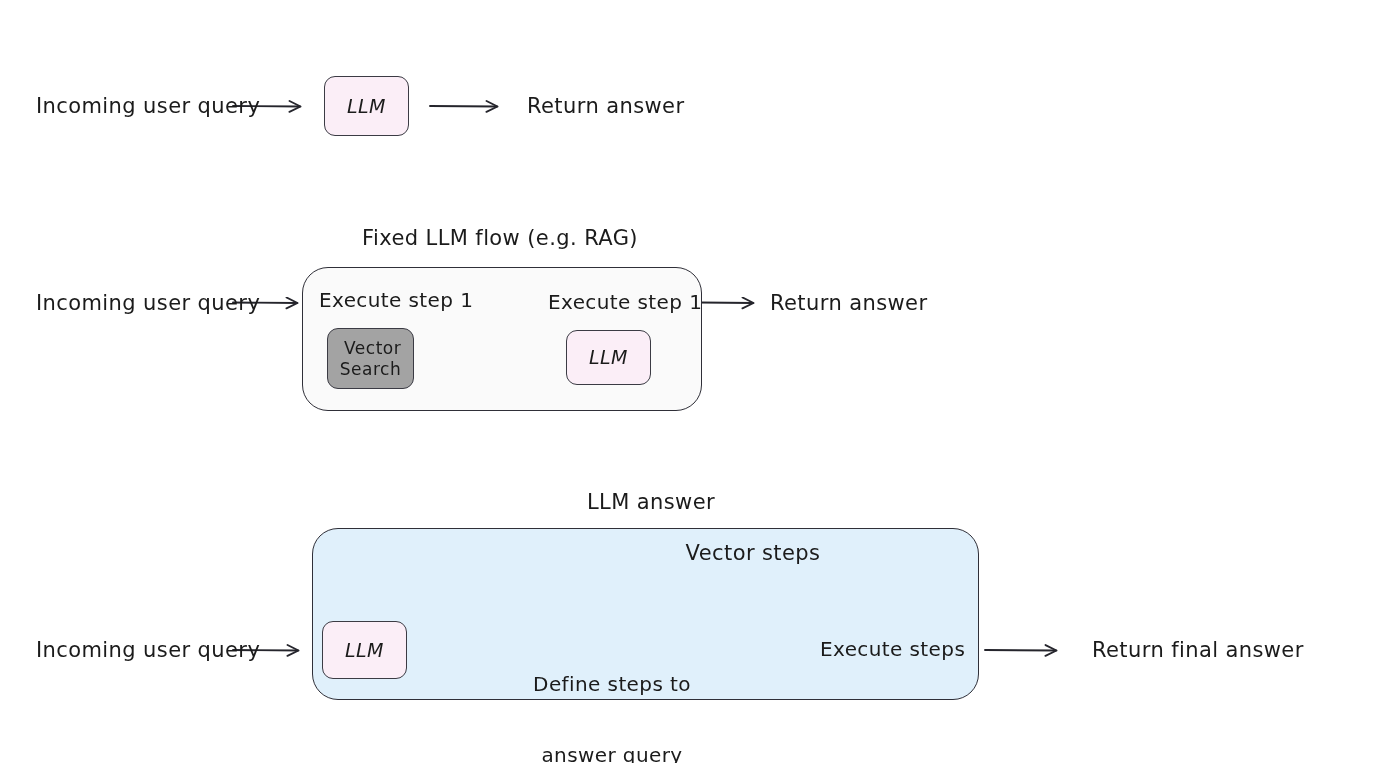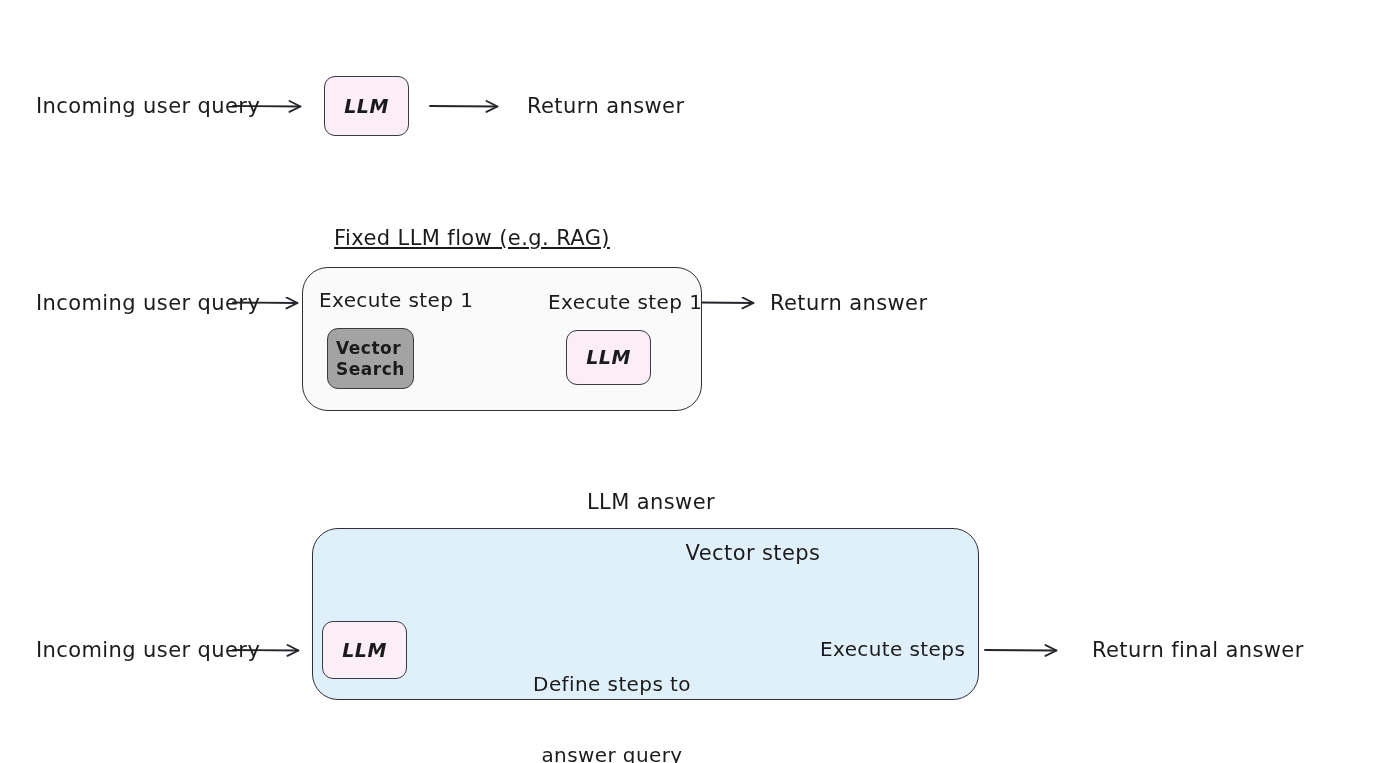--- a/index.html
+++ b/index.html
@@ -46,28 +46,27 @@
   }
   .node-text {
     font-size: 20px;
   }
   .box {
     position: absolute;
     box-sizing: border-box;
     display: flex;
     align-items: center;
     justify-content: center;
-    text-align: left;
+    text-align: right;
     border: 1.7px solid #3b3b44;
     border-radius: 11px;
     font-size: 19px;
     color: #1b1b1b;
     letter-spacing: 0.5px;
     line-height: 1.2;
-    font-weight: bold;
   }
   .box-llm {
     background: #fbeef7;
     font-style: italic;
   }
   .box-vector {
     background: #a3a3a3;
   }
   .container-box {
     position: absolute;
@@ -119,21 +118,21 @@
 
 
   <div class="txt label-flow" style="left:36px; top:94px;">Incoming user query</div>
 
   <div class="box box-llm" style="left:324px; top:76px; width:85px; height:60px;">
     <span>LLM</span>
   </div>
 
   <div class="txt label-flow" style="left:527px; top:94px;">Return answer</div>
 
-  <div class="txt label-title center" style="left:472px; top:226px;text-decoration:underline;">Fixed LLM flow (e.g. RAG)</div>
+  <div class="txt label-title center" style="left:500px; top:226px;">Fixed LLM flow (e.g. RAG)</div>
 
   <div class="txt label-flow" style="left:36px; top:291px;">Incoming user query</div>
 
   <div class="container-box container-rag" style="left:302px; top:267px; width:400px; height:144px;"></div>
 
   <div class="txt node-text" style="left:319px; top:289px;">Execute step 1</div>
 
   <div class="box box-vector" style="left:327px; top:328px; width:87px; height:61px; flex-direction:column; font-size:17px;">
     <span style="white-space:pre-line;">Vector
 Search</span>

